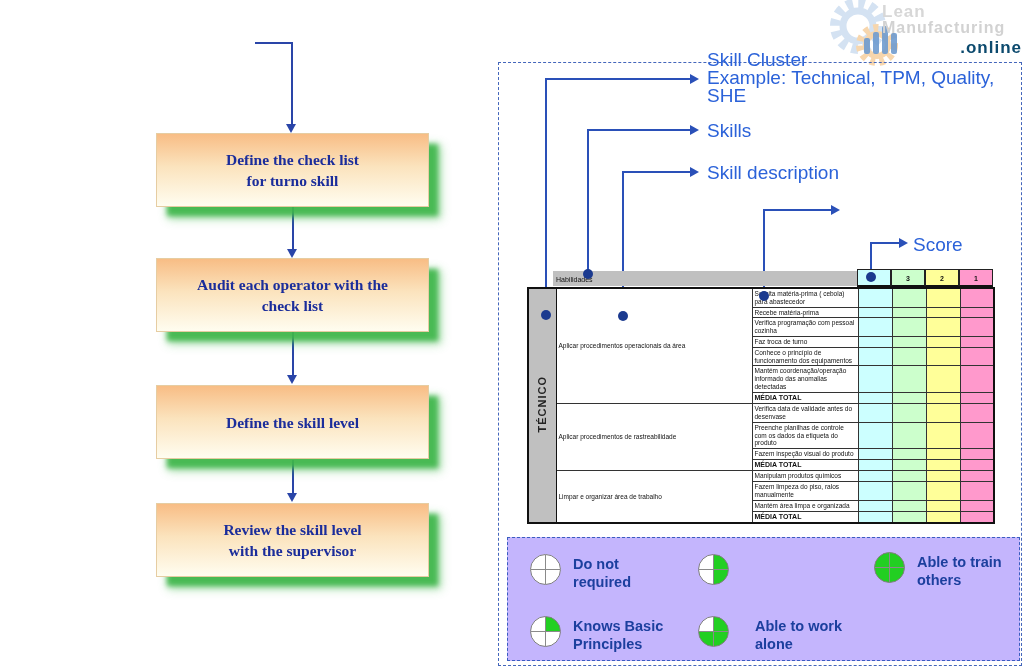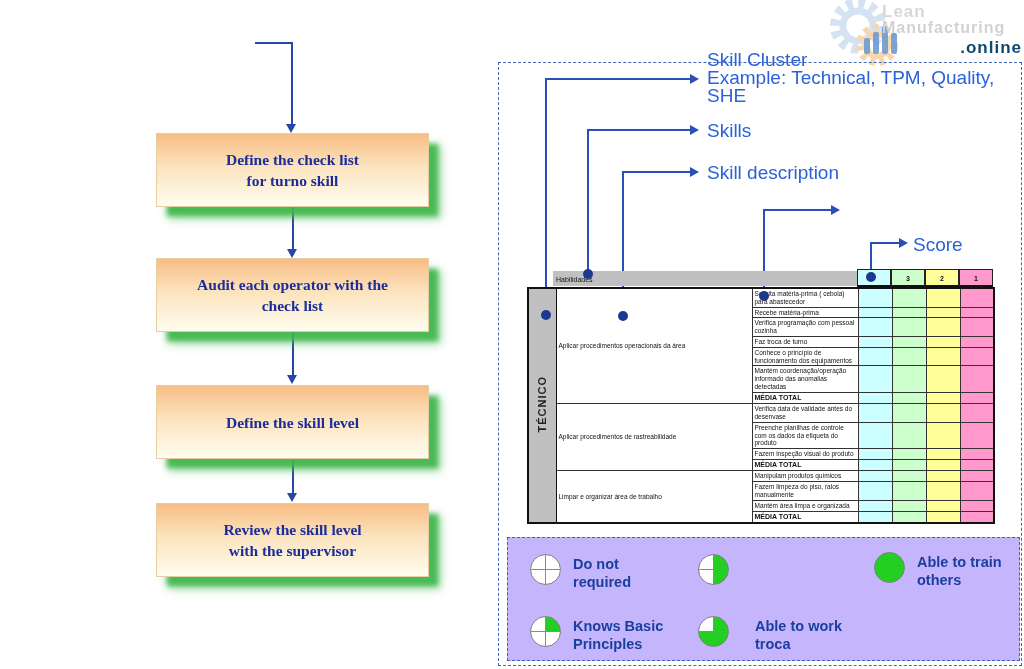--- a/index.html
+++ b/index.html
@@ -332,21 +332,21 @@
         <i class="h"></i>
         <i class="v"></i>
       </div>
 
     <div class="pie q3" style="left:190px; top:78px;">
         <i class="h"></i>
         <i class="v"></i>
       </div>
     <div class="leg-lbl" style="left:215px; top:80px;margin-left:32px;">
       <span>Able to work</span><br>
-      <span>troca</span>
+      <span>alone</span>
     </div>
 
     <div class="pie q4" style="left:366px; top:14px;">
         <i class="h"></i>
         <i class="v"></i>
       </div>
     <div class="leg-lbl" style="left:409px; top:16px;">
       <span>Able to train</span><br>
       <span>others</span>
     </div>

